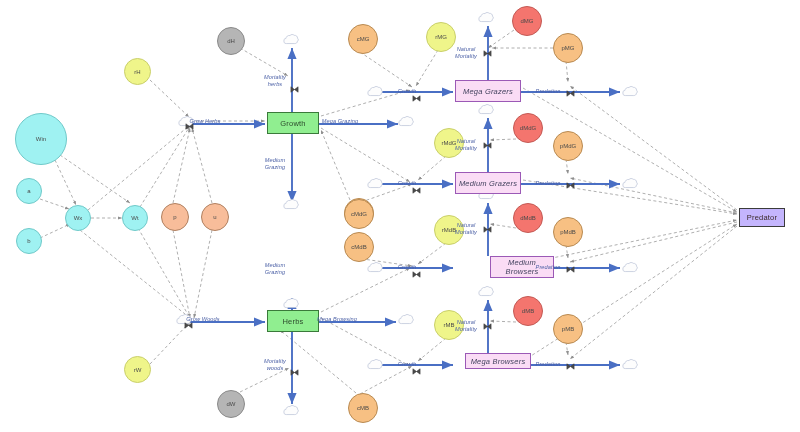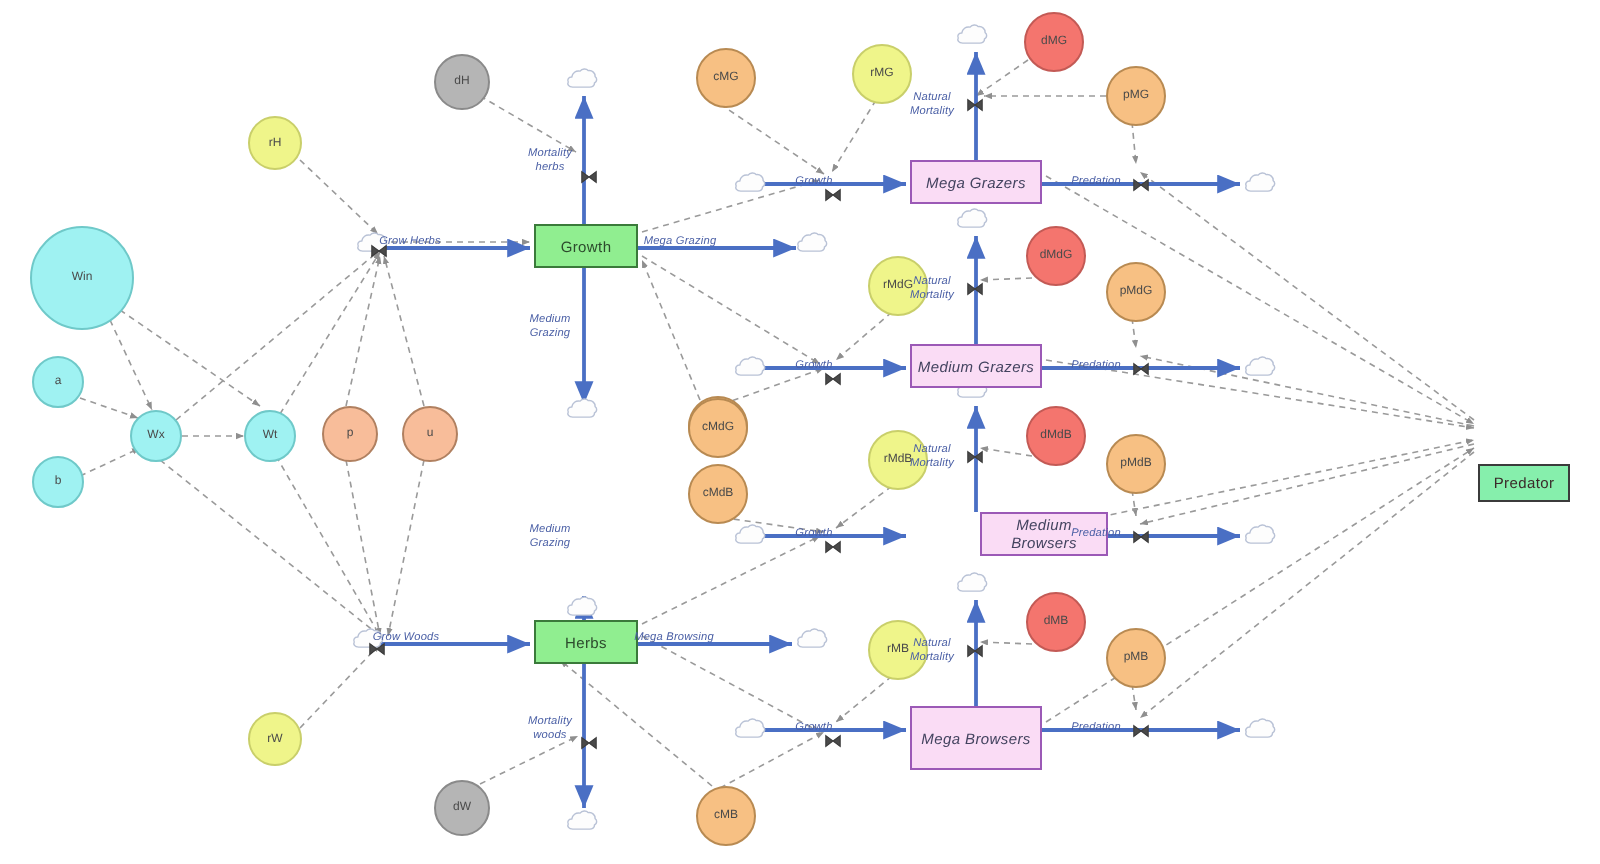--- a/index.html
+++ b/index.html
@@ -8,21 +8,21 @@
   svg#wires{position:absolute;left:0;top:0;width:800px;height:432px;}
 
   .node{position:absolute;box-sizing:border-box;display:flex;align-items:center;
         justify-content:center;text-align:center;}
 
   
   .stock{border:1px solid #555;font-size:7.5px;color:#3b3b5c;letter-spacing:.2px;
          font-style:italic;}
   .stock.veg{background:#90ee90;border-color:#3a7a3a;color:#2c4a2c;font-style:normal;}
   .stock.herb{background:#fadcf5;border-color:#9b59b6;color:#43435f;text-align:center;}
-  .stock.pred{background:#86efac;border-color:#3b3b3b;color:#3b2a2a;font-style:normal;margin-top:24px;}
+  .stock.pred{background:#c4b5fd;border-color:#3b3b3b;color:#3b2a2a;font-style:normal;}
 
   
   .circ{border-radius:50%;border:1px solid #9a9a9a;font-size:6px;color:#4a4a4a;}
   .circ.cy{background:#9ff2f2;border-color:#6fc9c9;}
   .circ.ye{background:#eff58a;border-color:#c9cf6a;}
   .circ.or{background:#f7c083;border-color:#b88a52;}
   .circ.pe{background:#f8bd9a;border-color:#b08060;}
   .circ.rd{background:#f4756e;border-color:#c35a55;}
   .circ.gy{background:#b5b5b5;border-color:#8a8a8a;}
 
@@ -283,21 +283,21 @@
       <div class="valve" style="left: 566px; top: 357px;"><svg viewBox="0 0 10 10">
           <path d="M1,2 L5,5 L1,8 Z M9,2 L5,5 L9,8 Z" fill="#4a4a4a" stroke="#3a3a3a" stroke-width="0.6"></path>
         </svg></div>
     </div>
   <div id="layer-stocks">
       <div class="node stock veg" style="left: 267px; top: 112px; width: 52px; height: 22px;">Growth</div>
       <div class="node stock veg" style="left: 267px; top: 310px; width: 52px; height: 22px;">Herbs</div>
       <div class="node stock herb" style="left: 455px; top: 80px; width: 66px; height: 22px;">Mega Grazers</div>
       <div class="node stock herb" style="left: 455px; top: 172px; width: 66px; height: 22px;">Medium Grazers</div>
       <div class="node stock herb" style="left: 455px; top: 256px; width: 64px; height: 22px; margin-left: 35px;">Medium Browsers</div>
-      <div class="node stock herb" style="left: 455px; top: 353px; width: 66px; height: 32px;">Mega Browsers</div>
+      <div class="node stock herb" style="left: 465px; top: 353px; width: 66px; height: 16px;">Mega Browsers</div>
       <div class="node stock pred" style="left: 739px; top: 208px; width: 46px; height: 19px;">Predator</div>
     </div>
   <div id="layer-aux">
       <div class="node circ cy" style="left: 15px; top: 113px; width: 52px; height: 52px;">Win</div>
       <div class="node circ cy" style="left: 16px; top: 178px; width: 26px; height: 26px;">a</div>
       <div class="node circ cy" style="left: 16px; top: 228px; width: 26px; height: 26px;">b</div>
       <div class="node circ cy" style="left: 65px; top: 205px; width: 26px; height: 26px;">Wx</div>
       <div class="node circ cy" style="left: 122px; top: 205px; width: 26px; height: 26px;">Wt</div>
       <div class="node circ pe" style="left: 161px; top: 203px; width: 28px; height: 28px;">p</div>
       <div class="node circ pe" style="left: 201px; top: 203px; width: 28px; height: 28px;">u</div>

